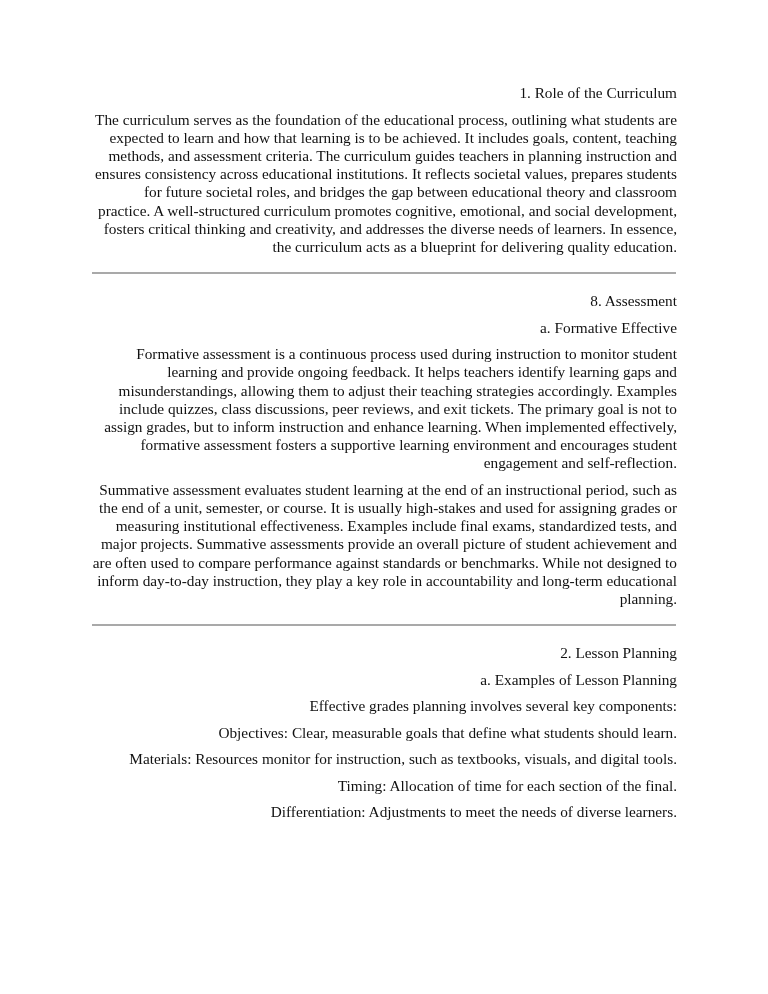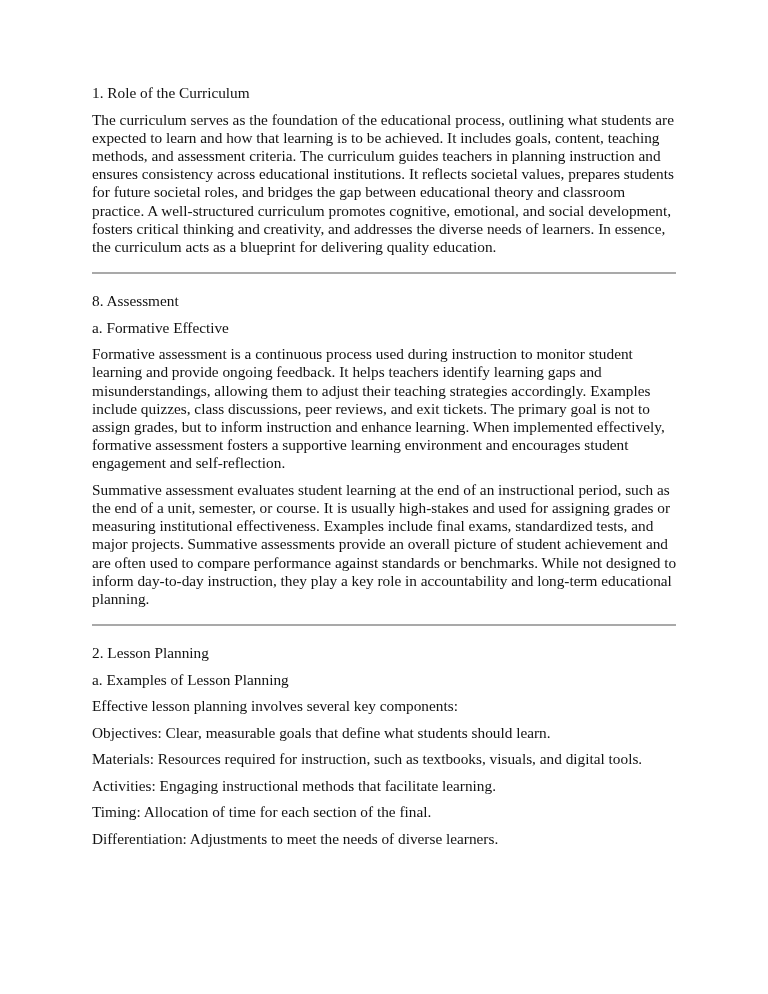--- a/index.html
+++ b/index.html
@@ -1,21 +1,21 @@
 <!DOCTYPE html>
 <html><head>
   <meta charset="utf-8">
   <style>
     html, body { margin: 0; padding: 0; background: #ffffff; }
     body {
       width: 768px; height: 994px; overflow: hidden;
       font-family: "Liberation Serif", serif;
       font-size: 15.3px; line-height: 18.2px; color: #111111;
     }
-    .page { position: absolute; left: 92px; top: 84px; width: 585px; }
+    .page { position: absolute; left: 92px; top: 84px; width: 585px; text-align: right; }
     p { margin: 0 0 8.3px 0; }
     hr.divider {
       border: none; height: 2px; background: #a9a9a9;
       margin: 16px 0 18px 0; width: 584px;
     }
   </style>
 </head>
 <body>
 
 <div class="page">
@@ -31,20 +31,19 @@
     <p>a. Formative Effective</p>
     <p>Formative assessment is a continuous process used during instruction to monitor student learning and provide ongoing feedback. It helps teachers identify learning gaps and misunderstandings, allowing them to adjust their teaching strategies accordingly. Examples include quizzes, class discussions, peer reviews, and exit tickets. The primary goal is not to assign grades, but to inform instruction and enhance learning. When implemented effectively, formative assessment fosters a supportive learning environment and encourages student engagement and self-reflection.</p>
     <p>Summative assessment evaluates student learning at the end of an instructional period, such as the end of a unit, semester, or course. It is usually high-stakes and used for assigning grades or measuring institutional effectiveness. Examples include final exams, standardized tests, and major projects. Summative assessments provide an overall picture of student achievement and are often used to compare performance against standards or benchmarks. While not designed to inform day-to-day instruction, they play a key role in accountability and long-term educational planning.</p>
   </section>
 
   <hr class="divider">
 
   <section>
     <p>2. Lesson Planning</p>
     <p>a. Examples of Lesson Planning</p>
-    <p>Effective lesson planning involves several key components:</p>
+    <p>Effective grades planning involves several key components:</p>
     <p>Objectives: Clear, measurable goals that define what students should learn.</p>
-    <p>Materials: Resources required for instruction, such as textbooks, visuals, and digital tools.</p>
-    <p>Activities: Engaging instructional methods that facilitate learning.</p>
+    <p>Materials: Resources monitor for instruction, such as textbooks, visuals, and digital tools.</p>
     <p>Timing: Allocation of time for each section of the final.</p>
     <p>Differentiation: Adjustments to meet the needs of diverse learners.</p>
   </section>
 </div>
 
 </body></html>

